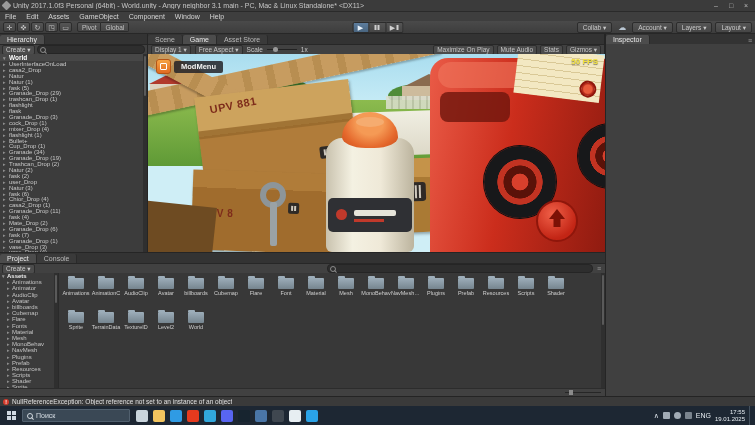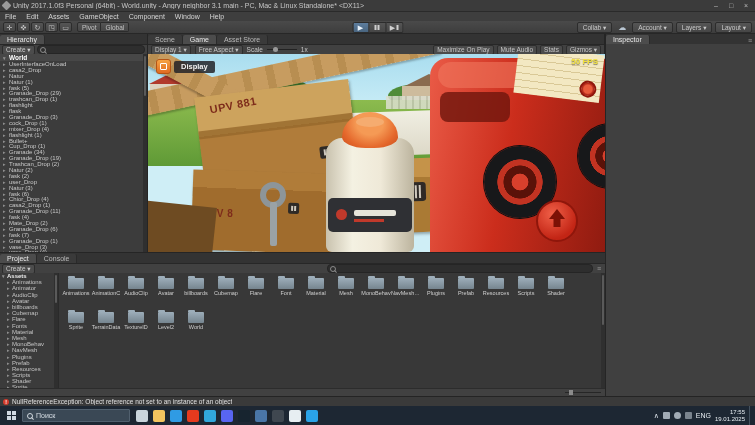--- a/index.html
+++ b/index.html
@@ -483,21 +483,21 @@
     <div class="wheel" style="left:430px;top:70px;width:64px;height:64px;z-index:8;"></div>
 
     <div style="position:absolute;left:-8px;top:150px;width:74px;height:60px;transform:rotate(6deg);background:#6e4b22;z-index:7;"></div>
 
     <div class="gamebtn-circle" style="left:388px;top:146px;width:42px;height:42px;z-index:10;">
       <span class="uparrow"></span>
       <span class="uparrow-stem"></span>
     </div>
     <div class="modmenu">
       <span class="modmenu-icon"></span>
-      <span class="modmenu-label">Display</span>
+      <span class="modmenu-label">ModMenu</span>
     </div>
     <span class="fps">50 FPS</span>
   </div>
 </div>
 
 <div class="abs inspector">
   <div class="tabbar">
     <span class="tab active">Inspector</span>
     <span style="margin-left:auto;padding:0 3px;font-size:7px;color:#9a9a9a;">≡</span>
   </div>

